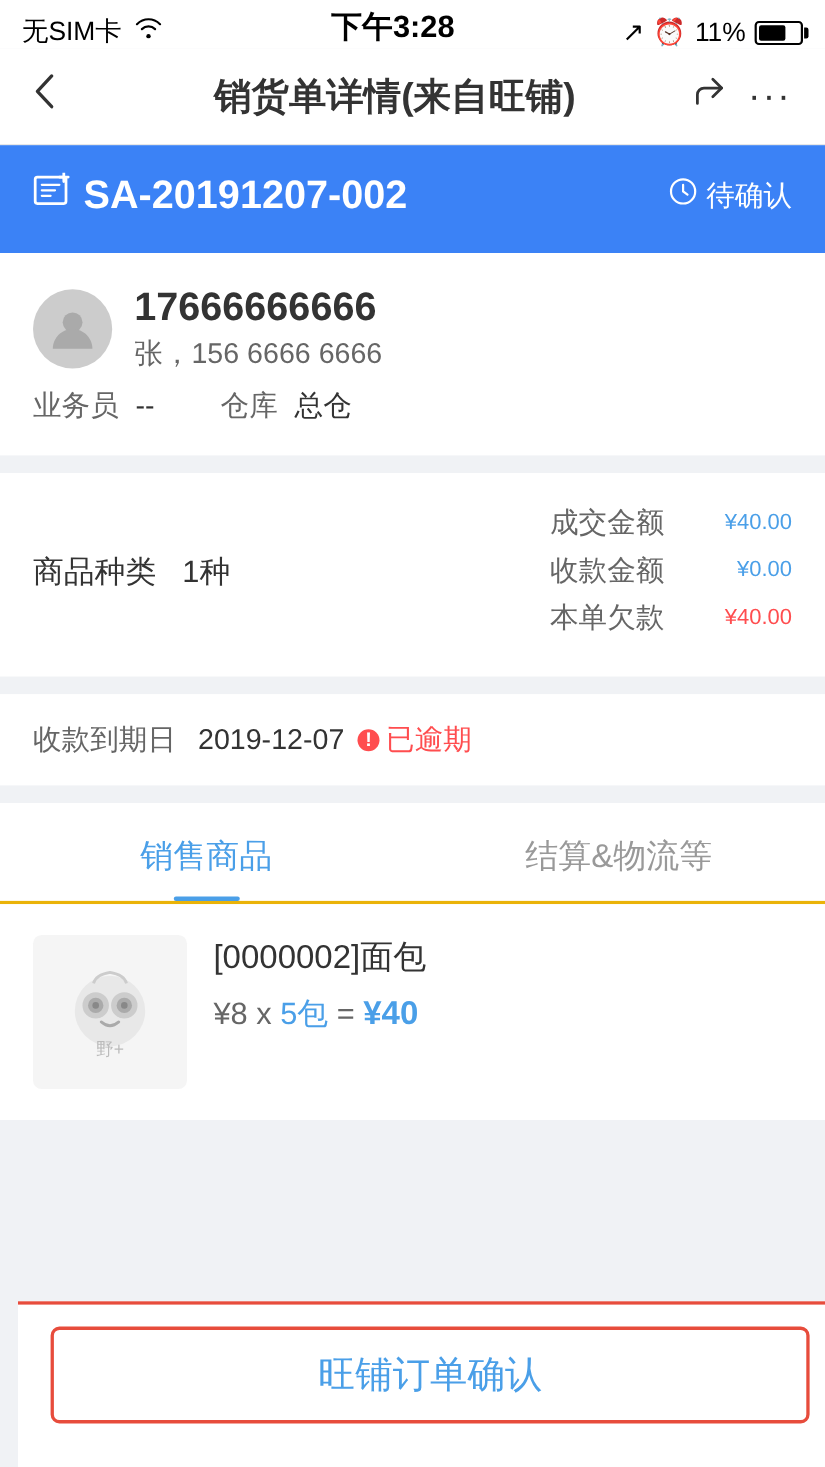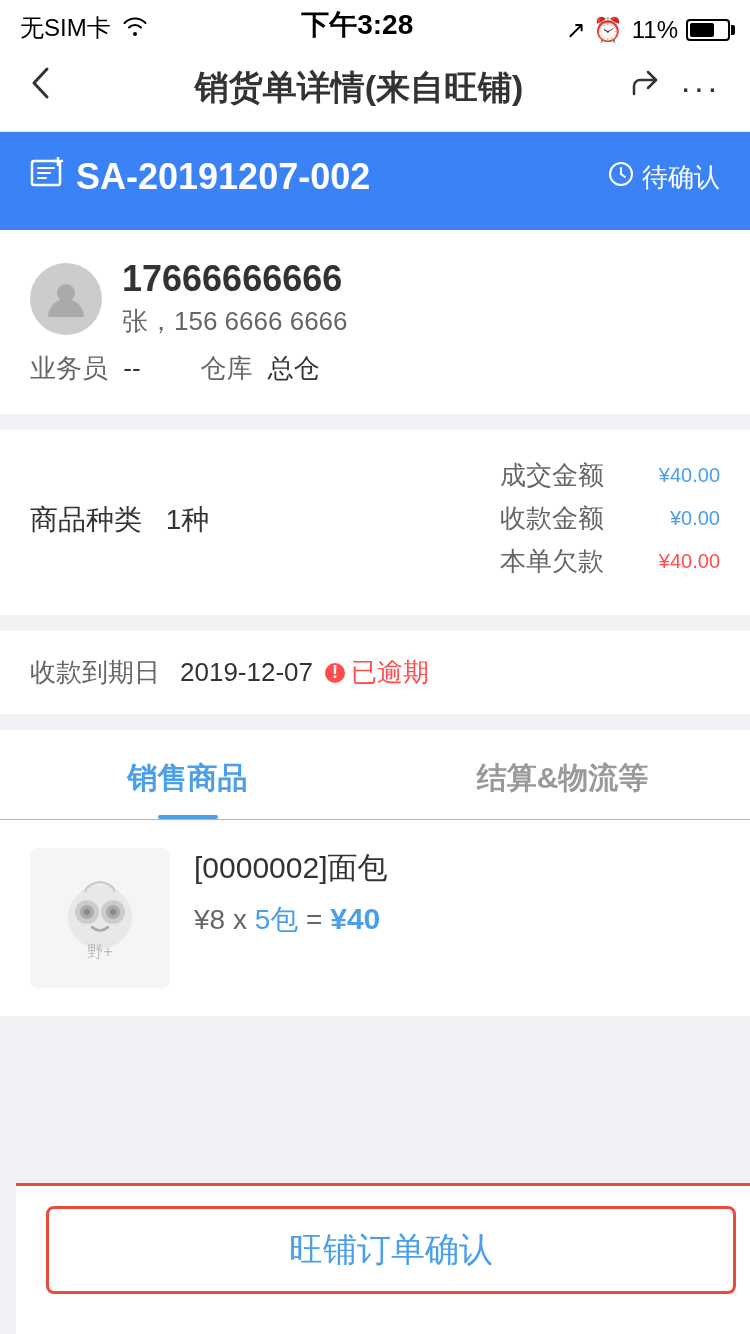--- a/index.html
+++ b/index.html
@@ -229,22 +229,21 @@
       font-weight: 700;
     }
 
     
     .tabs-section {
       background: #fff;
       margin-bottom: 16px;
     }
     .tabs-header {
       display: flex;
-      border-bottom: 1px solid #eab308;
-      font-weight: bold;
+      border-bottom: 3px solid #eab308;
     }
     .tab-item {
       flex: 1;
       text-align: center;
       padding: 28px 0 20px;
       font-size: 30px;
       color: #999;
       cursor: pointer;
       position: relative;
     }

